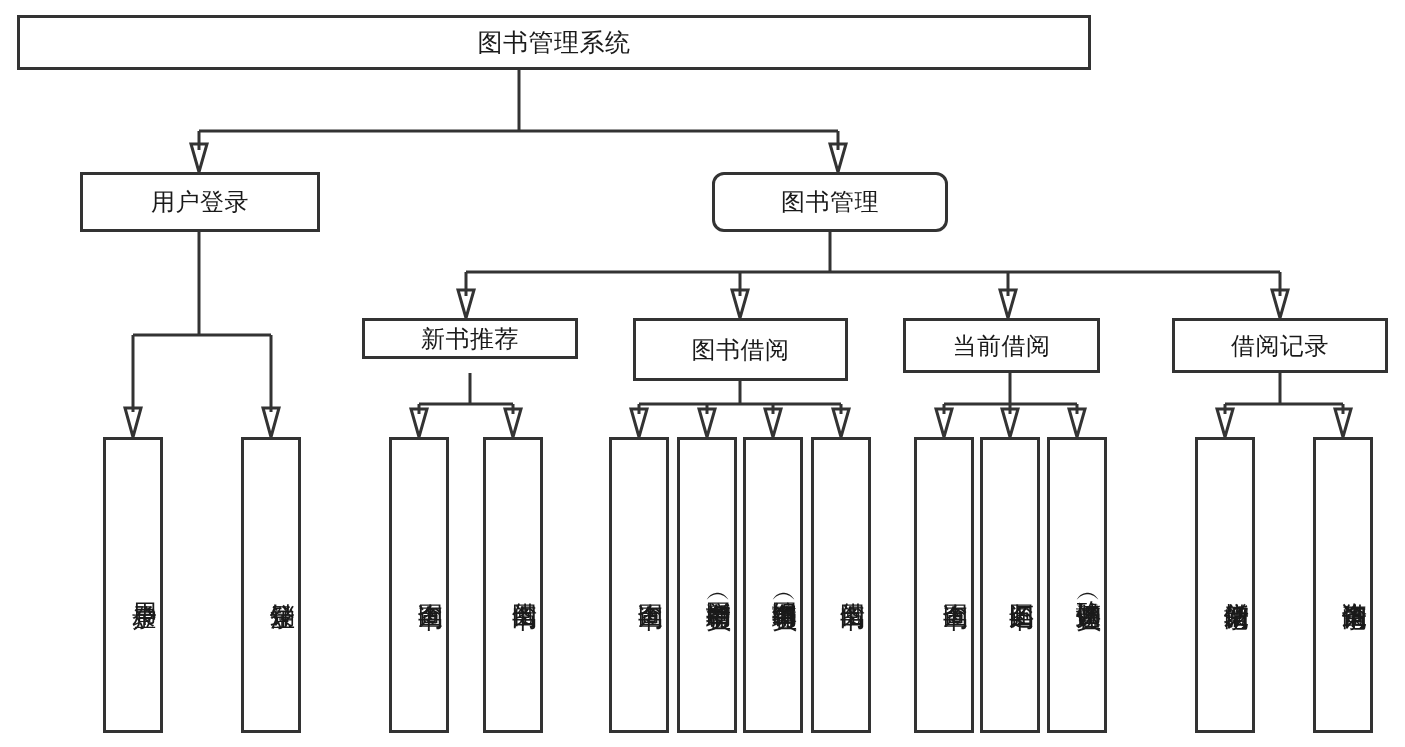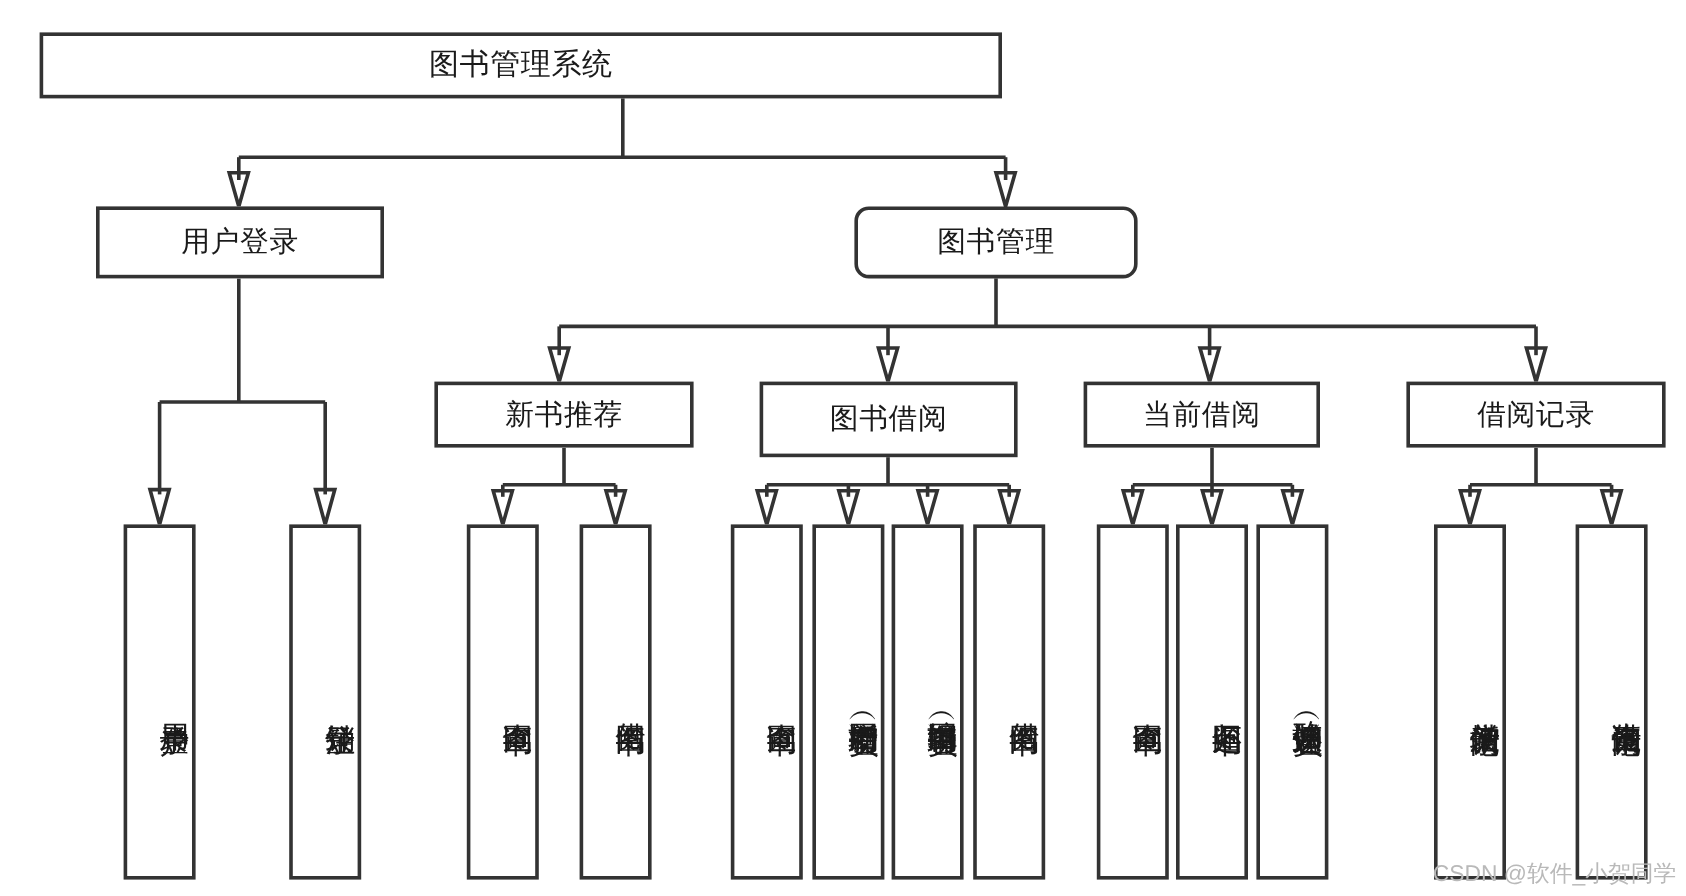--- a/index.html
+++ b/index.html
@@ -132,32 +132,32 @@
     <polygon class="edge" points="1077,437 1069,409 1085,409" fill="#333333"></polygon>
 
     <path class="edge" d="M 1280 373 L 1280 404"></path>
     <path class="edge" d="M 1225 404 L 1343 404"></path>
     <path class="edge" d="M 1225 404 L 1225 414"></path>
     <path class="edge" d="M 1343 404 L 1343 414"></path>
     <polygon class="edge" points="1225,437 1217,409 1233,409" fill="#333333"></polygon>
     <polygon class="edge" points="1343,437 1335,409 1351,409" fill="#333333"></polygon>
   </svg>
 
-  <div class="node horiz root" style="left:17px; top:27px; width:802px; height:55px;margin-left:16px;">
+  <div class="node horiz root" style="left:17px; top:15px; width:1074px; height:55px;">
     <span>图书管理系统</span>
   </div>
 
   <div class="node horiz" style="left:80px; top:172px; width:240px; height:60px;">
     <span>用户登录</span>
   </div>
   <div class="node horiz" style="left:712px; top:172px; width:236px; height:60px;border-radius:12px;">
     <span>图书管理</span>
   </div>
 
-  <div class="node horiz" style="left:362px; top:318px; width:216px; height:55px;">
+  <div class="node horiz" style="left:362px; top:318px; width:216px; height:41px;">
     <span>新书推荐</span>
   </div>
   <div class="node horiz" style="left:633px; top:318px; width:215px; height:63px;">
     <span>图书借阅</span>
   </div>
   <div class="node horiz" style="left:903px; top:318px; width:197px; height:55px;">
     <span>当前借阅</span>
   </div>
   <div class="node horiz" style="left:1172px; top:318px; width:216px; height:55px;">
     <span>借阅记录</span>
@@ -200,15 +200,14 @@
     <span class="vtext">确认归还（管理员）</span>
   </div>
 
   <div class="node vert" style="left:1195px; top:437px; width:60px; height:296px;">
     <span class="vtext">新增借阅记录</span>
   </div>
   <div class="node vert" style="left:1313px; top:437px; width:60px; height:296px;">
     <span class="vtext">查询借阅记录</span>
   </div>
 
-  <div class="watermark">CSDN @软件_小贺同学</div>
 
 </div>
 
 </body></html>

